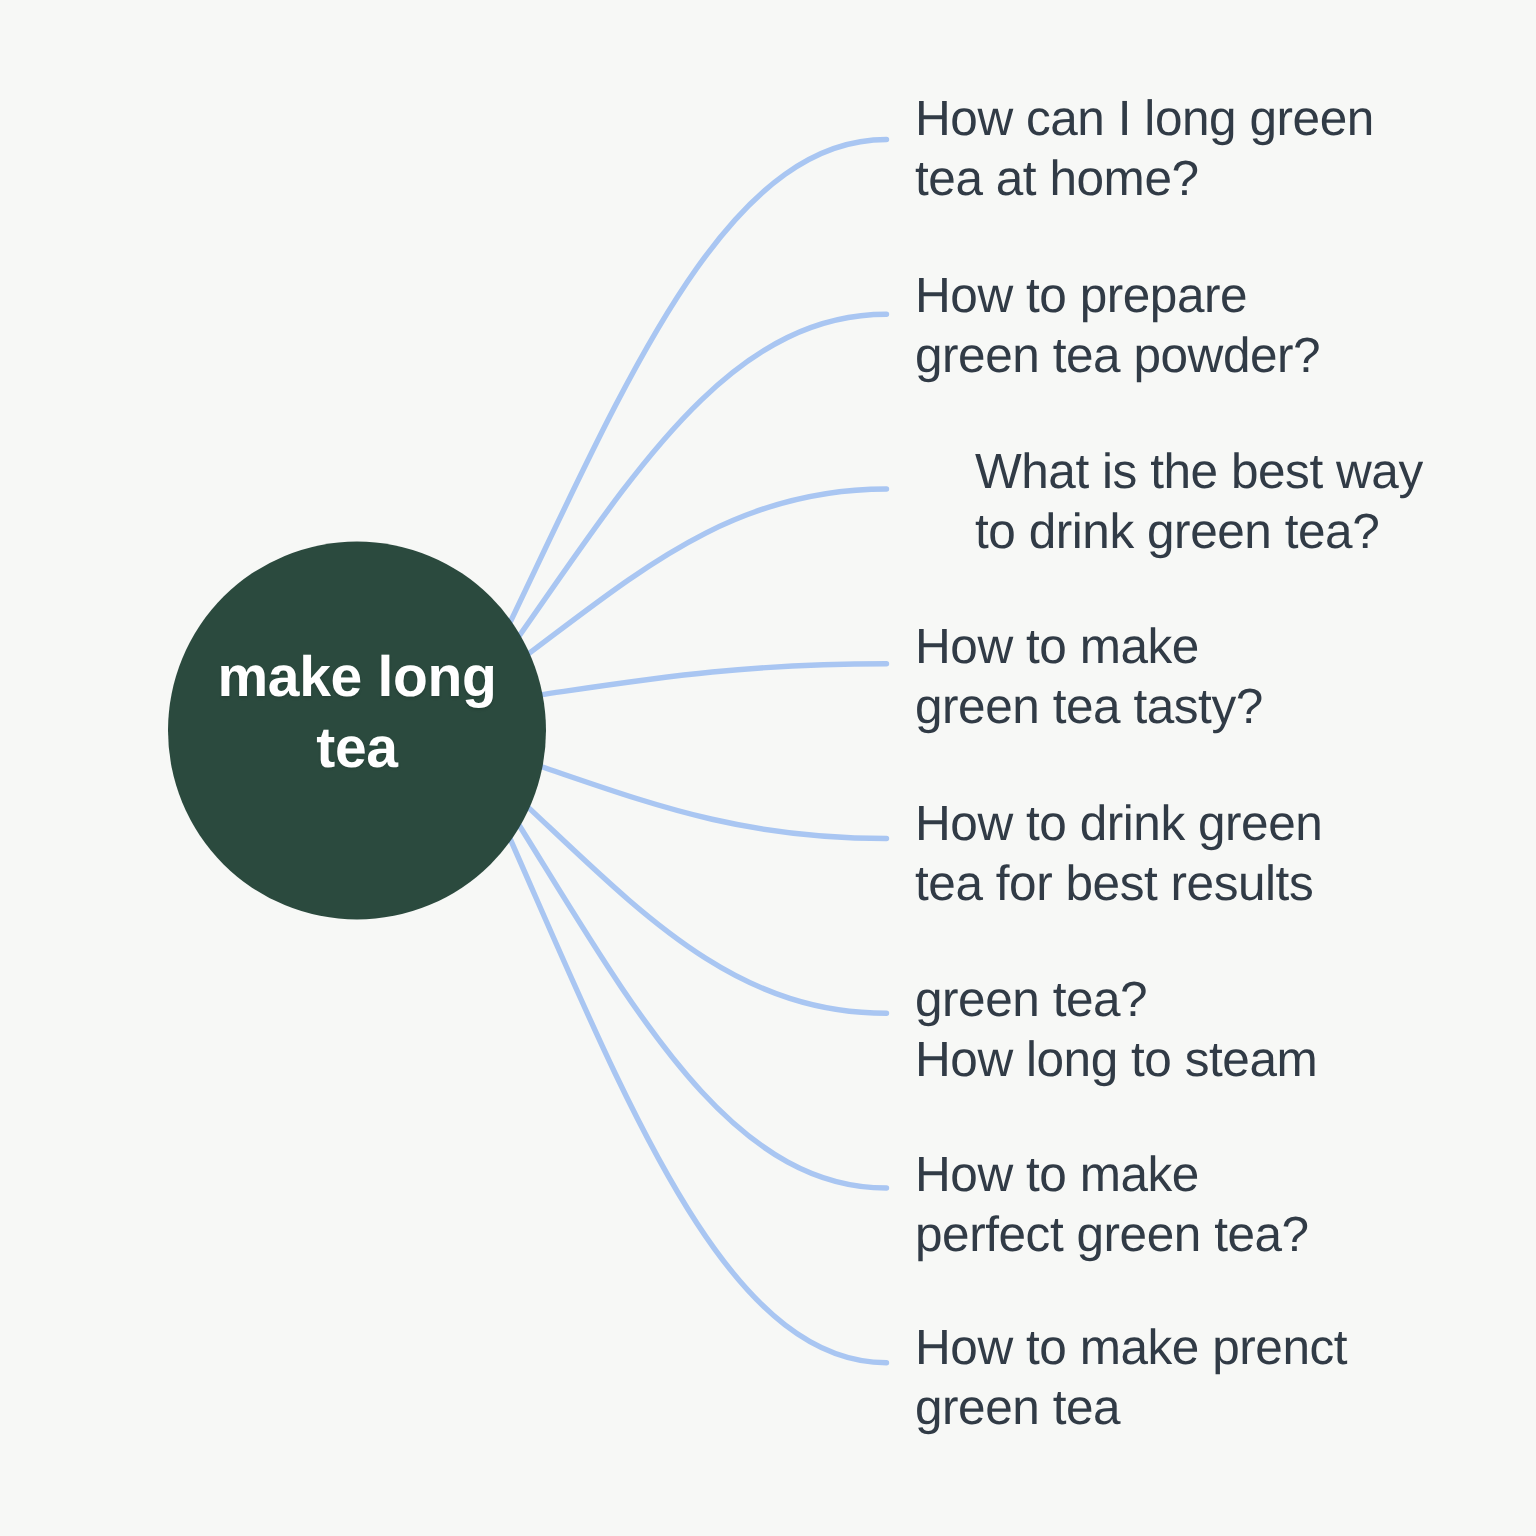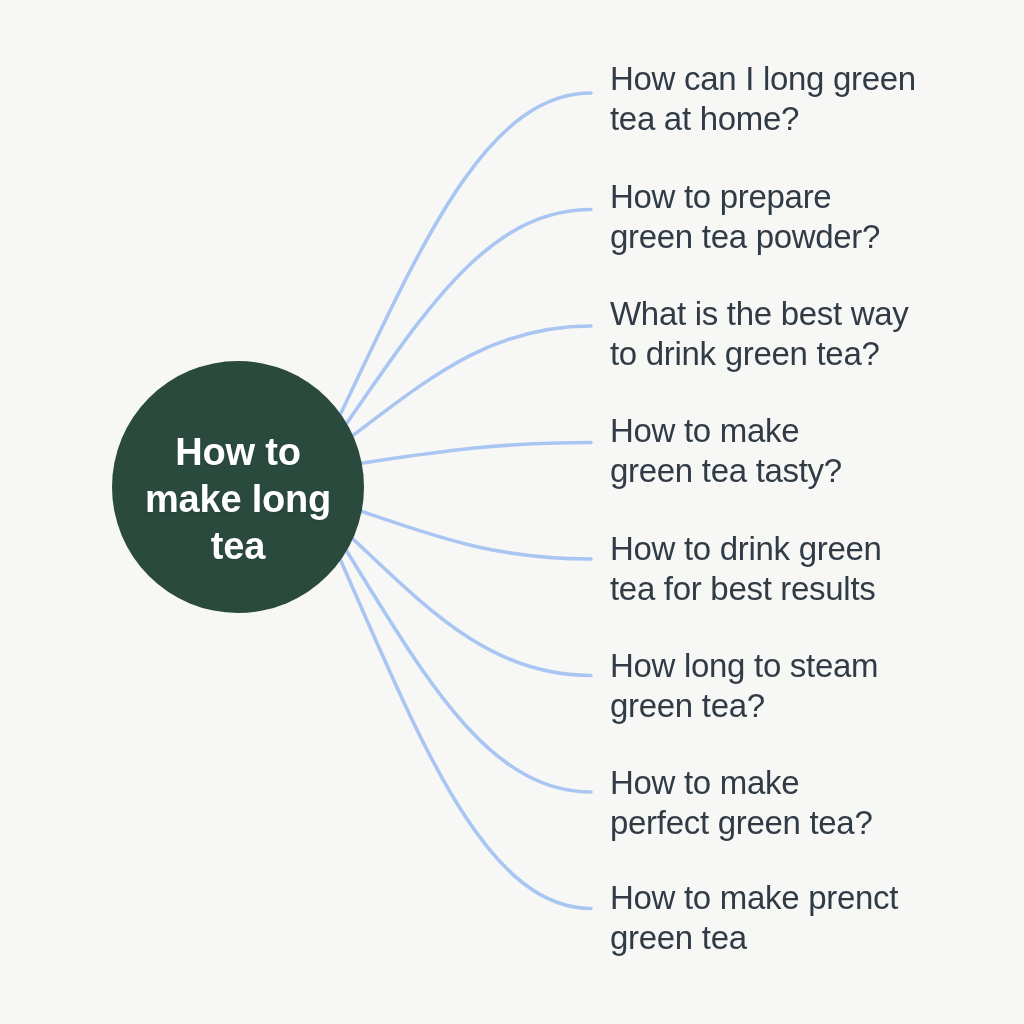--- a/index.html
+++ b/index.html
@@ -43,49 +43,48 @@
       <path d="M 351.3 436.6 C 428.0 379.1, 490.3 326.0, 591.0 326.0" class="branch"></path>
       <path d="M 359.7 463.3 C 433.7 452.5, 493.9 442.5, 591.0 442.5" class="branch"></path>
       <path d="M 359.7 510.7 C 433.7 535.8, 493.9 559.0, 591.0 559.0" class="branch"></path>
       <path d="M 351.3 537.4 C 428.0 609.2, 490.3 675.5, 591.0 675.5" class="branch"></path>
       <path d="M 345.4 549.0 C 424.0 675.4, 487.8 792.0, 591.0 792.0" class="branch"></path>
       <path d="M 339.6 558.1 C 420.0 740.3, 485.4 908.5, 591.0 908.5" class="branch"></path>
       <circle cx="238" cy="487" r="126" fill="#2b4a3e"></circle>
   </svg>
 
   <div class="circle-label">
-    <div>How to</div>
     <div>make long</div>
     <div>tea</div>
   </div>
 
   <div class="labels">
       <div class="label" style="top: 59.4px;">
         <div><span>How can I long green</span></div>
         <div><span>tea at home?</span></div>
       </div>
       <div class="label" style="top: 176.7px;">
         <div><span>How to prepare</span></div>
         <div><span>green tea </span><span class="it">powder?</span></div>
       </div>
-      <div class="label" style="top: 294.1px;">
+      <div class="label" style="top: 294.1px; margin-left: 40px;">
         <div><span>What is the best way</span></div>
         <div><span>to drink green tea?</span></div>
       </div>
       <div class="label" style="top: 411.4px;">
         <div><span>How to make</span></div>
         <div><span>green tea </span><span class="it">tasty?</span></div>
       </div>
       <div class="label" style="top: 528.7px;">
         <div><span>How to drink green</span></div>
         <div><span>tea for best results</span></div>
       </div>
       <div class="label" style="top: 646px;">
+        <div><span>green tea?</span></div>
         <div><span>How long to steam</span></div>
-        <div><span>green tea?</span></div>
       </div>
       <div class="label" style="top: 763.4px;">
         <div><span>How to make</span></div>
         <div><span>perfect green tea?</span></div>
       </div>
       <div class="label" style="top: 878px;">
         <div><span>How to make prenct</span></div>
         <div><span>green tea</span></div>
       </div>
     </div>

